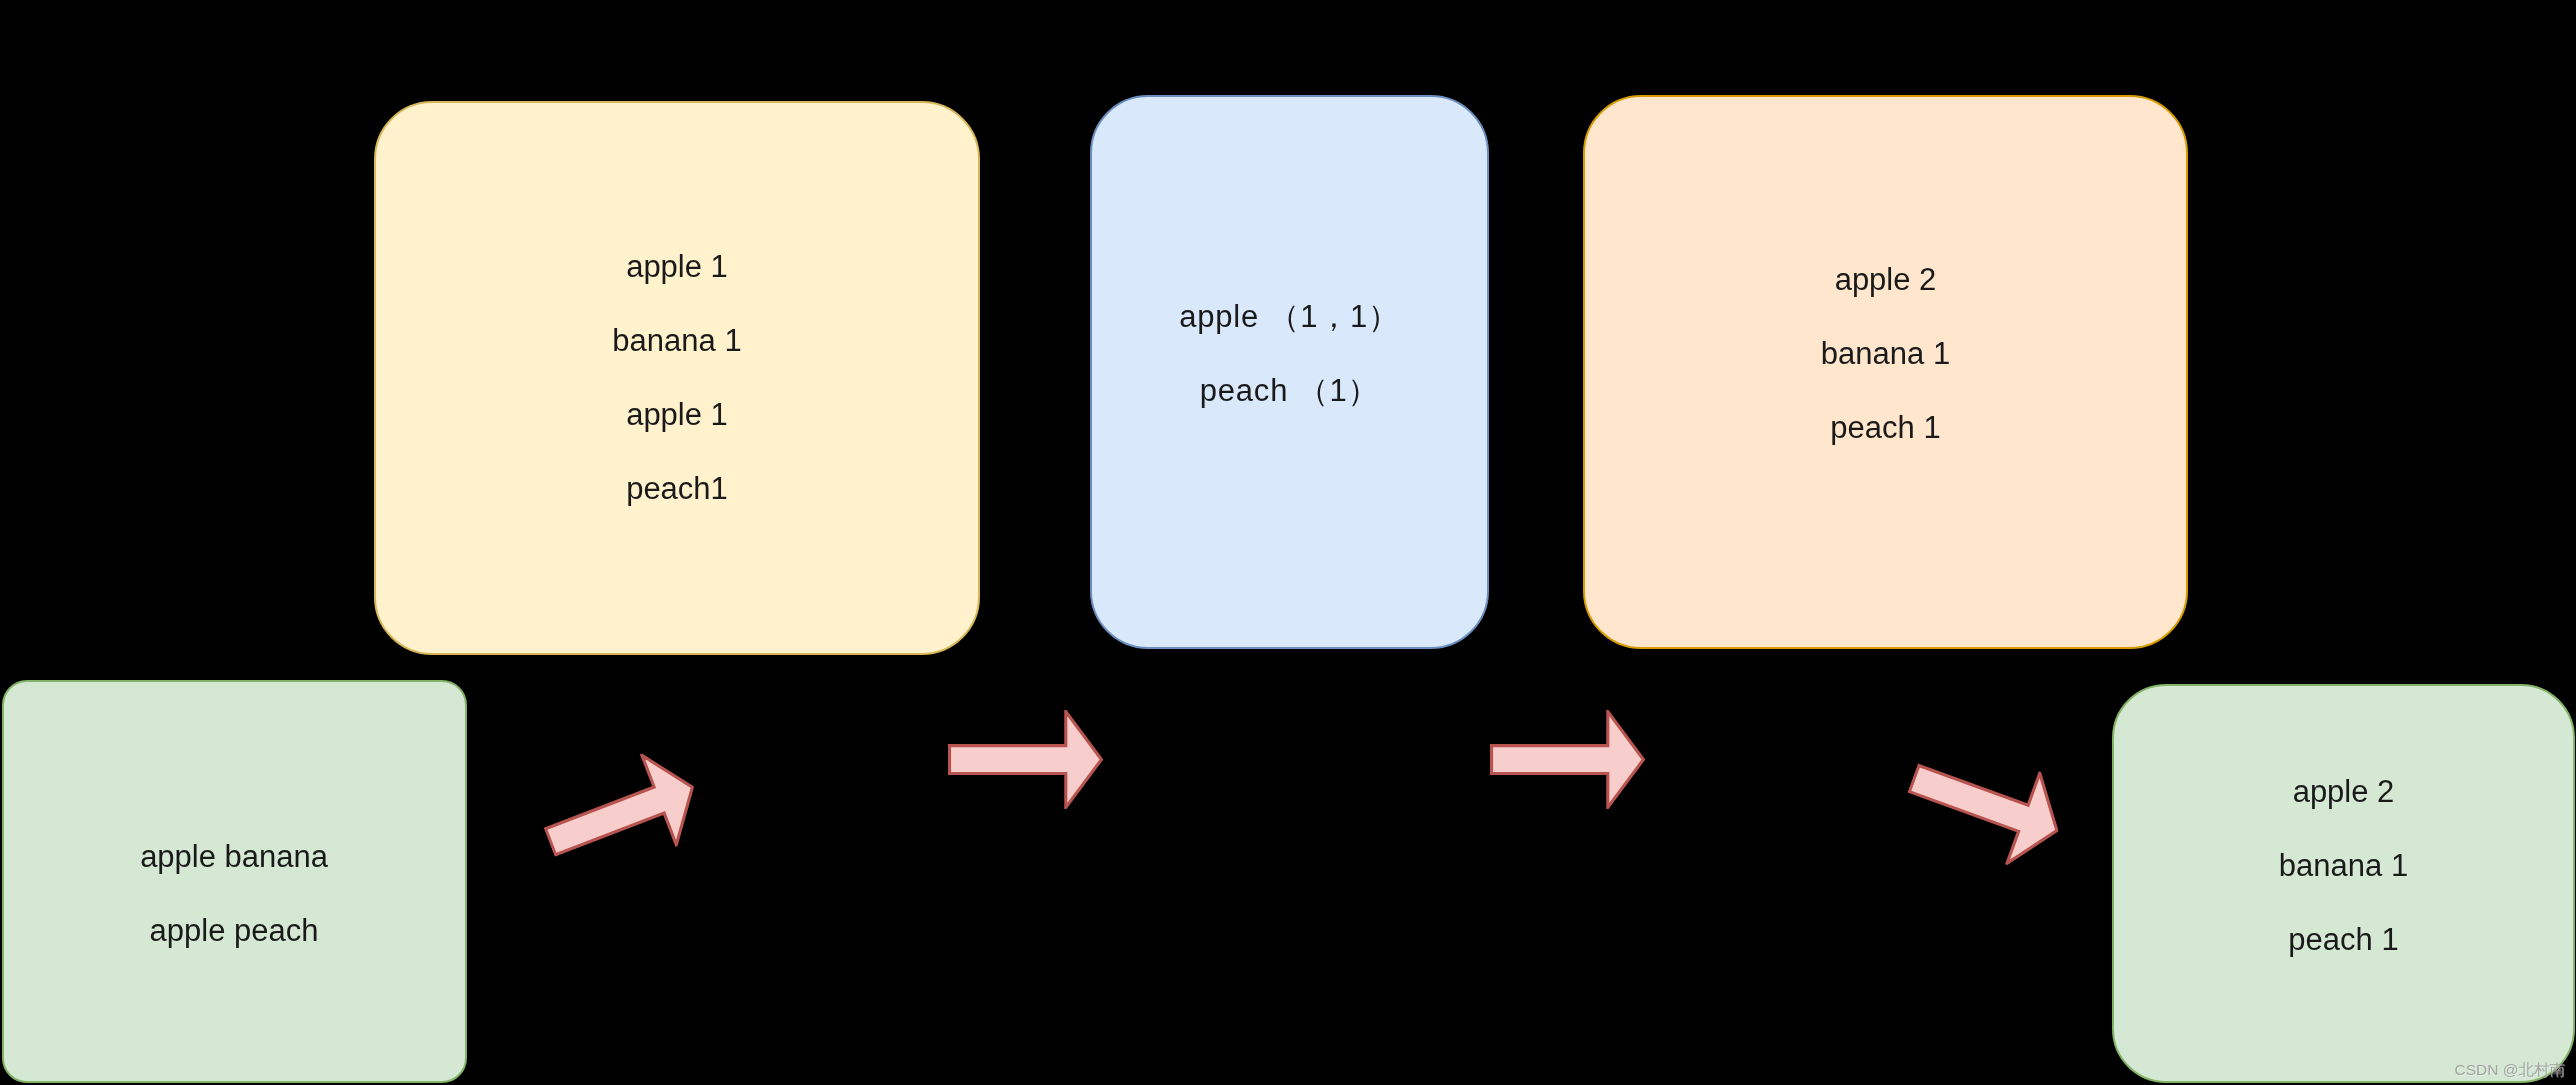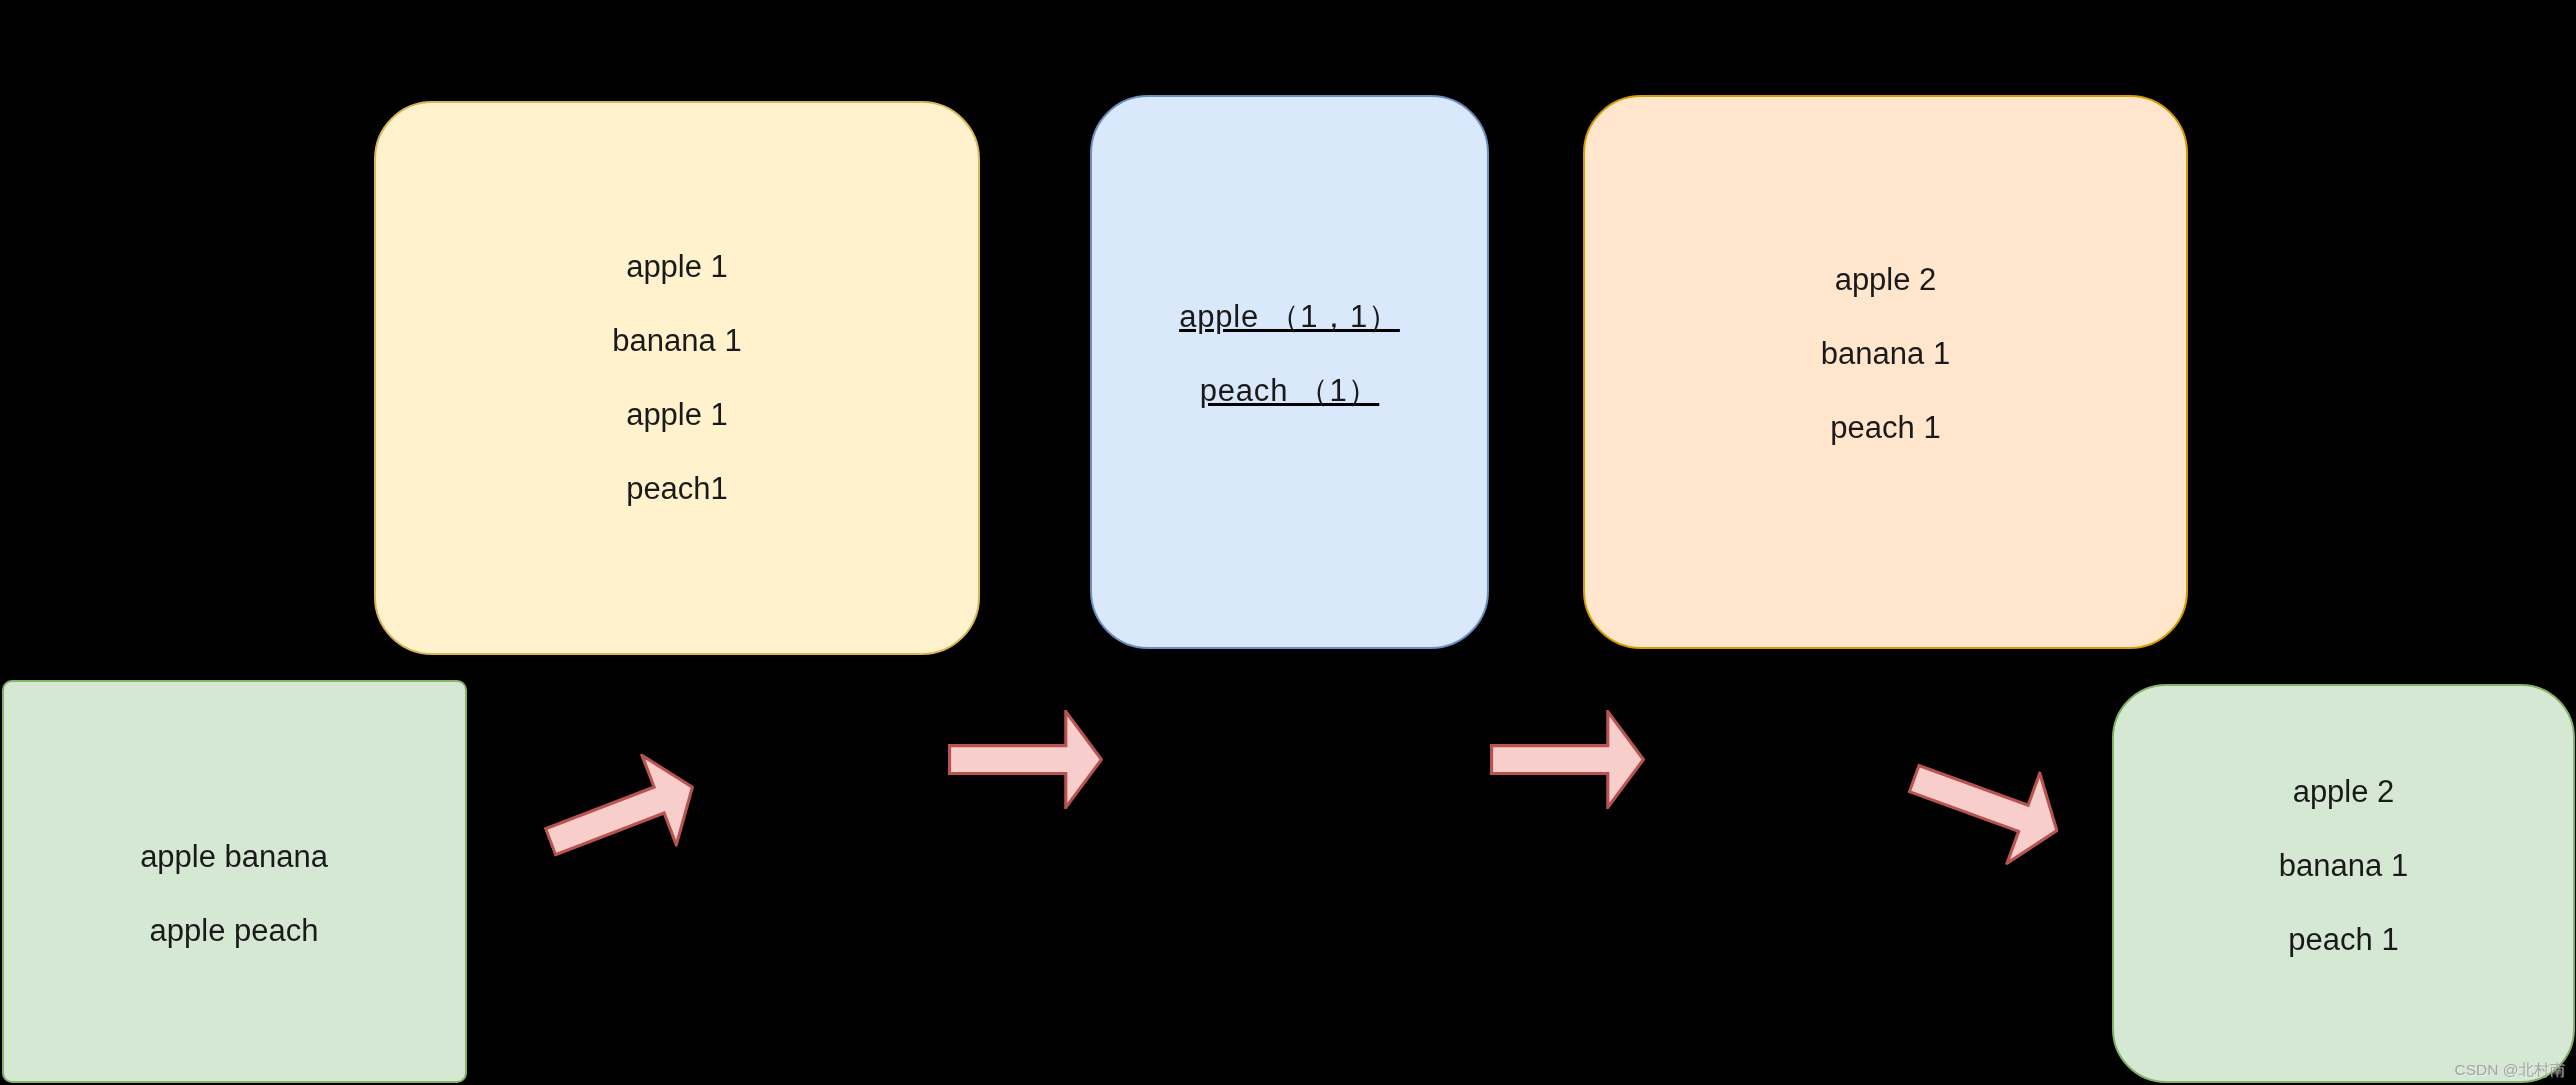--- a/index.html
+++ b/index.html
@@ -28,27 +28,27 @@
   .line {
     height: 74px;
     line-height: 74px;
     font-size: 31px;
     color: #1a1a1a;
     white-space: nowrap;
     text-align: center;
   }
   
   .node-input   { left: 1.6px;    top: 680px; width: 465px; height: 403px;
-                  background: #d5e8d4; border-color: #82b366; border-radius: 10px; }
+                  background: #d5e8d4; border-color: #82b366; border-radius: 25px; }
   .node-input .lines-wrap   { transform: translateY(12.4px); }
   .node-map     { left: 374px;  top: 101px; width: 606px; height: 554px;
                   background: #fff2cc; border-color: #d6b656; }
   .node-shuffle { left: 1090px; top: 95px; width: 399px; height: 554px;
                   background: #dae8fc; border-color: #6c8ebf; }
-  .node-shuffle .lines-wrap { transform: translateY(-18px); letter-spacing: 0.8px; text-decoration: underline; }
+  .node-shuffle .lines-wrap { transform: translateY(-18px); letter-spacing: 0.8px; }
   .node-reduce  { left: 1583px; top: 95px; width: 605px; height: 554px;
                   background: #ffe6cc; border-color: #d79b00; }
   .node-reduce .lines-wrap  { transform: translateY(-18px); }
   .node-output  { left: 2112px; top: 684px; width: 463px; height: 399px;
                   background: #d5e8d4; border-color: #82b366; border-radius: 54px; }
   .node-output .lines-wrap  { transform: translateY(-18px); }
   .lines-wrap {
     display: flex;
     flex-direction: column;
     align-items: center;

